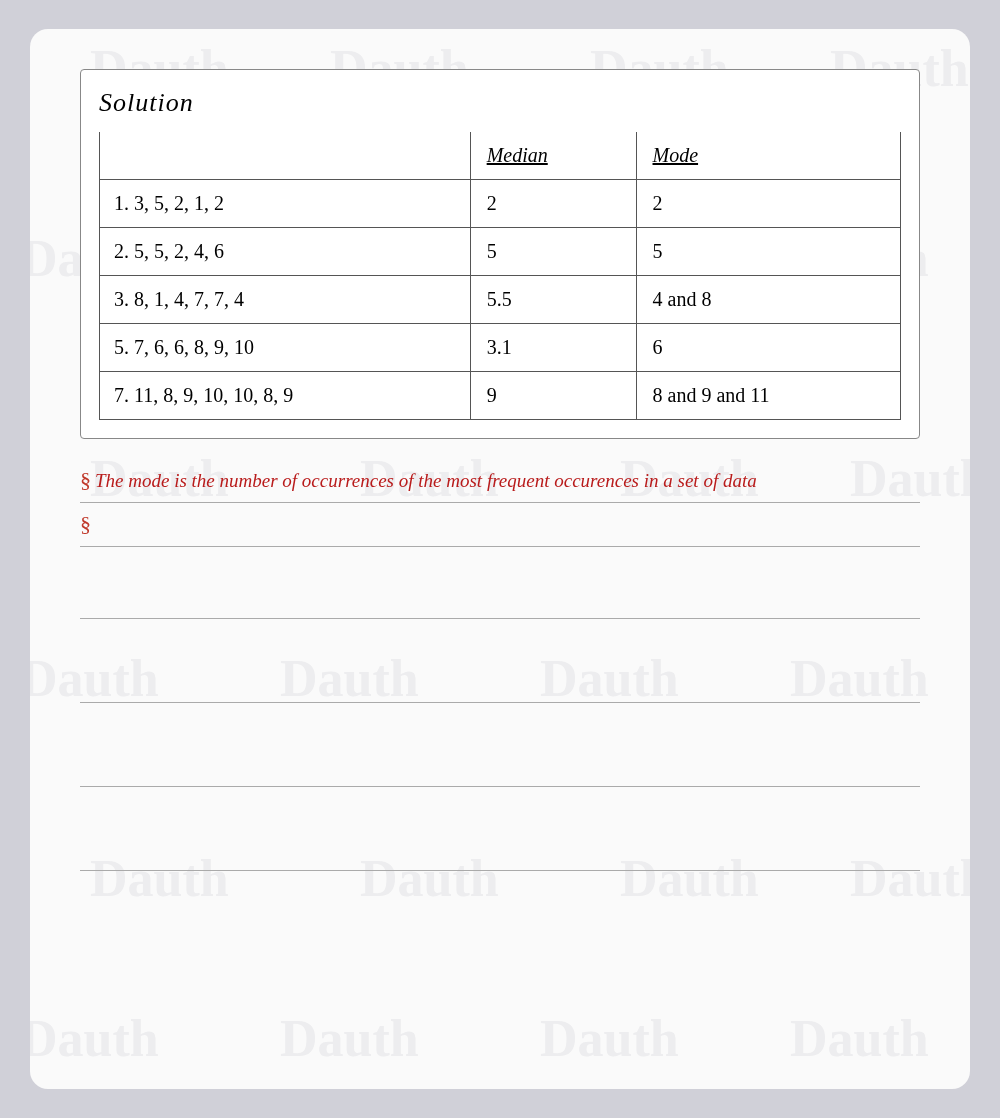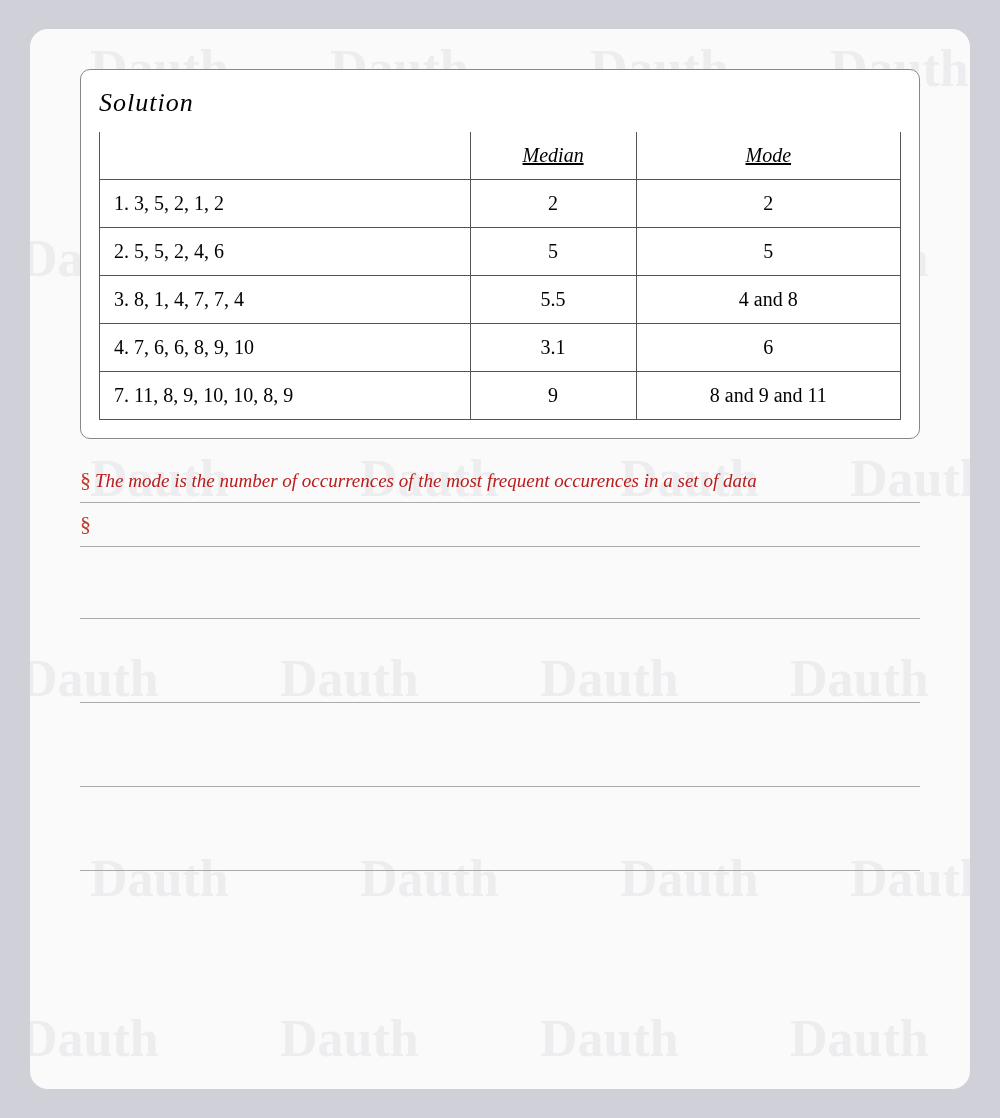--- a/index.html
+++ b/index.html
@@ -43,21 +43,21 @@
     }
 
     .content {
       position: relative;
       z-index: 1;
     }
 
     
     .solution-box {
       border: 1.5px solid #888;
-      border-radius: 10px;
+      border-radius: 4px;
       padding: 18px 18px 18px 18px;
       margin-bottom: 28px;
       background: #fff;
     }
 
     .solution-title {
       font-family: 'Segoe UI', cursive;
       font-size: 26px;
       font-weight: 400;
       margin-bottom: 14px;
@@ -69,21 +69,21 @@
     .data-table {
       width: 100%;
       border-collapse: collapse;
       font-family: 'Segoe UI', cursive;
     }
 
     .data-table th,
     .data-table td {
       border: 1.5px solid #555;
       padding: 12px 16px;
-      text-align: center;
+      text-align: left;
       font-size: 20px;
       font-weight: 400;
     }
 
     .data-table th {
       font-style: italic;
       font-weight: 500;
       text-decoration: underline;
       background: #fff;
     }
@@ -197,21 +197,21 @@
               <td>2. 5, 5, 2, 4, 6</td>
               <td>5</td>
               <td>5</td>
             </tr>
             <tr>
               <td>3. 8, 1, 4, 7, 7, 4</td>
               <td>5.5</td>
               <td>4 and 8</td>
             </tr>
             <tr>
-              <td>4. 7, 6, 6, 8, 9, 10</td>
+              <td>5. 7, 6, 6, 8, 9, 10</td>
               <td>3.1</td>
               <td>6</td>
             </tr>
             <tr>
               <td>7. 11, 8, 9, 10, 10, 8, 9</td>
               <td>9</td>
               <td>8 and 9 and 11</td>
             </tr>
           </tbody>
       </table>

